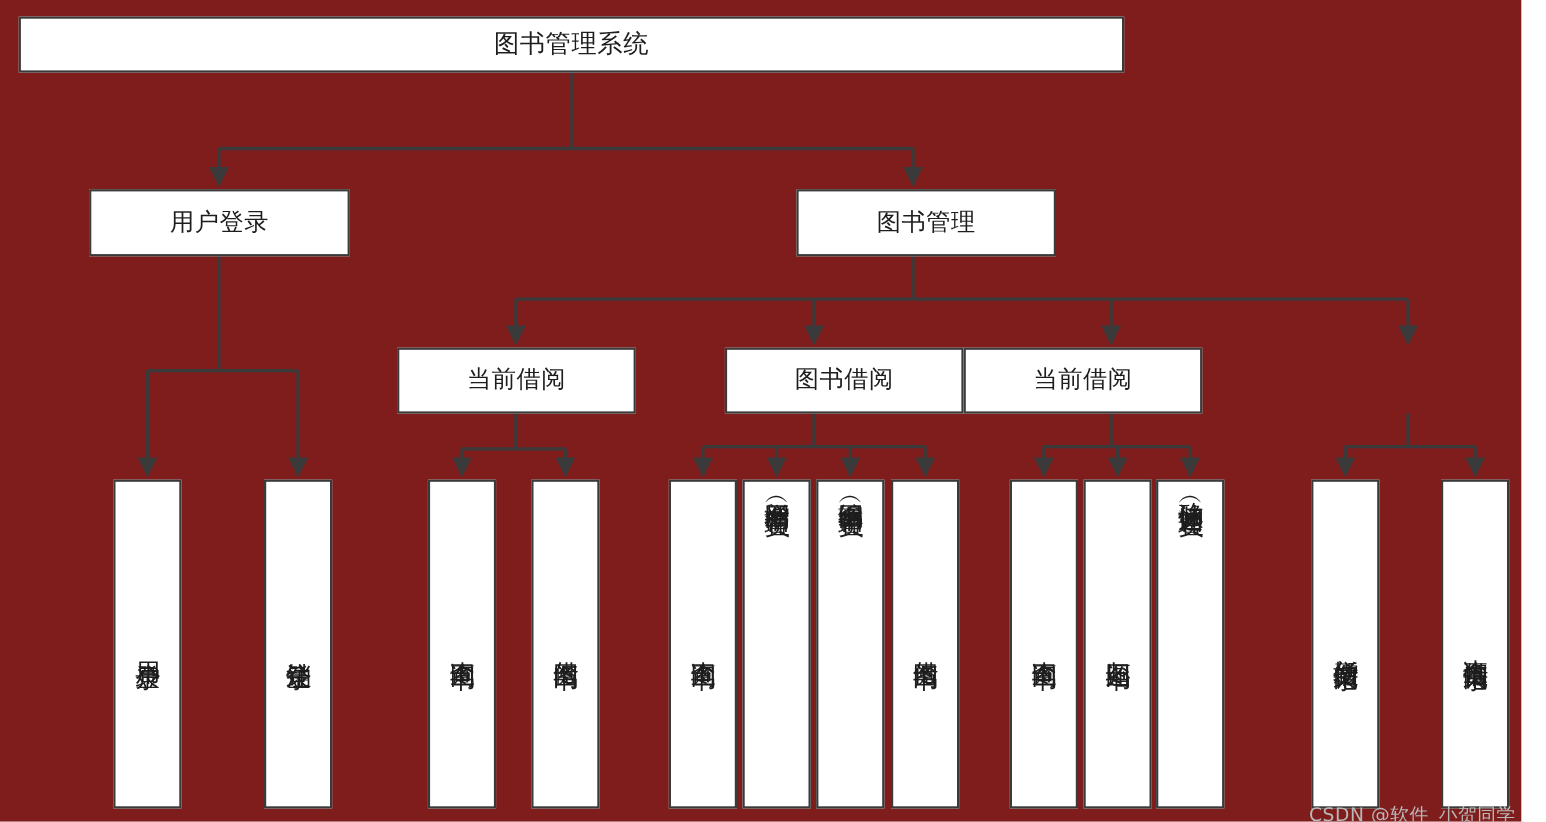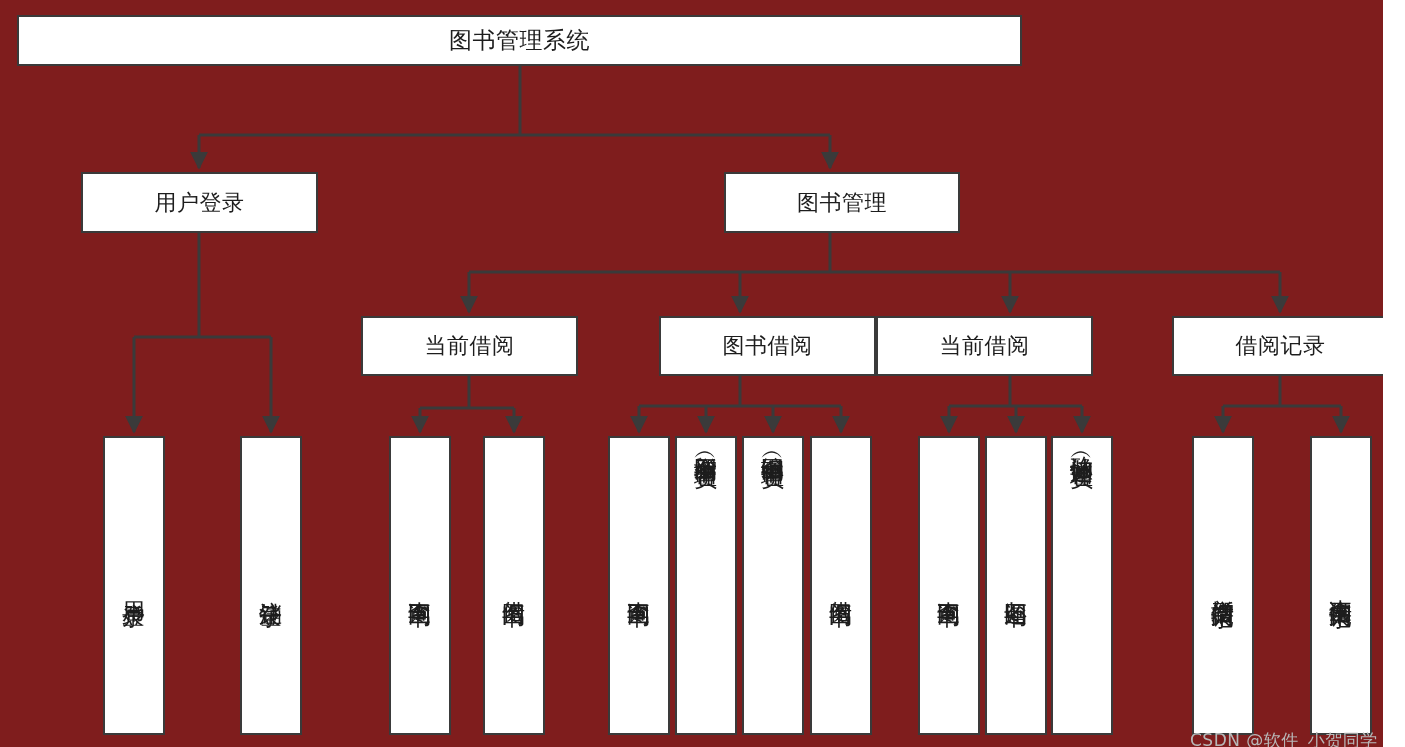--- a/index.html
+++ b/index.html
@@ -149,23 +149,20 @@
 
   <div class="node horiz" style="left:361px; top:316px; width:217px; height:60px;">
     <span class="node-label">当前借阅</span>
   </div>
   <div class="node horiz" style="left:659px; top:316px; width:217px; height:60px;">
     <span class="node-label">图书借阅</span>
   </div>
   <div class="node horiz" style="left:876px; top:316px; width:217px; height:60px;">
     <span class="node-label">当前借阅</span>
   </div>
-  <div class="node horiz" style="left:1172px; top:316px; width:217px; height:60px;">
-    <span class="node-label">借阅记录</span>
-  </div>
 
   <div class="node leaf align-mid" style="left:103px; top:436px; width:62px; height:299px;">
     <span class="node-label">用户登录</span>
   </div>
   <div class="node leaf align-mid" style="left:240px; top:436px; width:62px; height:299px;">
     <span class="node-label">注销登录</span>
   </div>
 
   <div class="node leaf align-mid" style="left:389px; top:436px; width:62px; height:299px;">
     <span class="node-label">查询图书</span>

